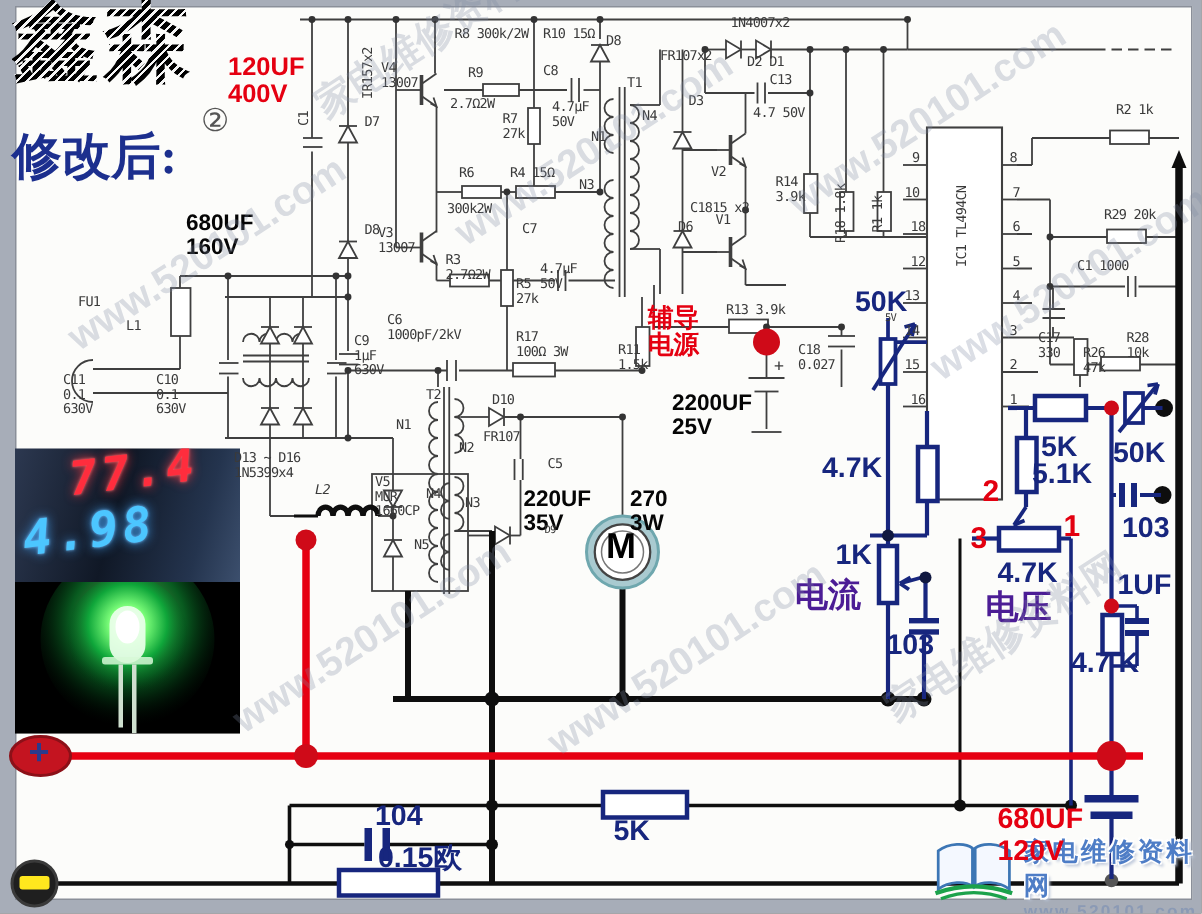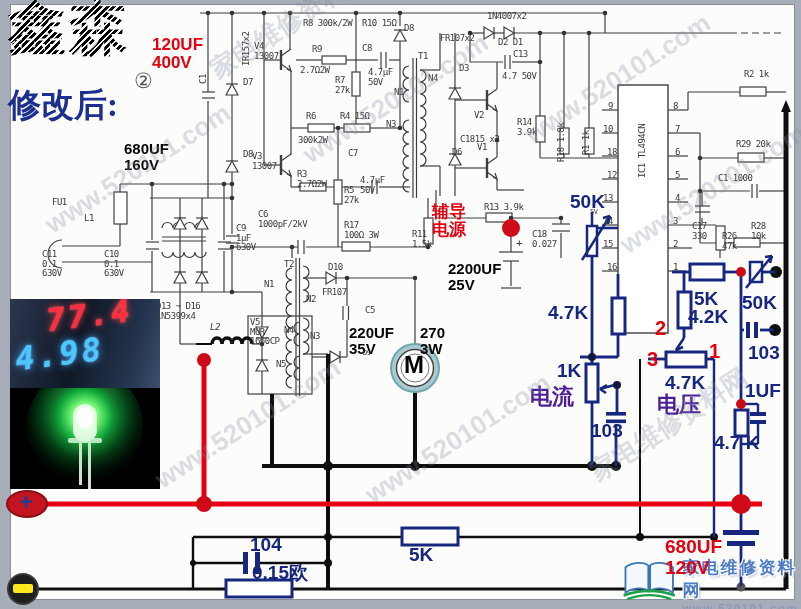--- a/index.html
+++ b/index.html
@@ -504,21 +504,21 @@
 35V</span>
       <span class="lbl bb" style="left: 420px; top: 325px;">270
 3W</span>
       <span class="lbl bbcn" style="left: 530px; top: 385px;">电流</span>
       <span class="lbl bbcn" style="left: 657px; top: 393px;">电压</span>
       <span class="lbl bl" style="left: 570px; top: 192px;">50K</span>
       <span class="lbl bl" style="left: 548px; top: 303px;">4.7K</span>
       <span class="lbl bl" style="left: 557px; top: 361px;">1K</span>
       <span class="lbl bl" style="left: 591px; top: 421px;">103</span>
       <span class="lbl bl" style="left: 694px; top: 289px;">5K</span>
-      <span class="lbl bl" style="left: 688px; top: 307px;">4.2K</span>
+      <span class="lbl bl" style="left: 688px; top: 307px;">5.1K</span>
       <span class="lbl bl" style="left: 742px; top: 293px;">50K</span>
       <span class="lbl bl" style="left: 748px; top: 343px;">103</span>
       <span class="lbl bl" style="left: 665px; top: 373px;">4.7K</span>
       <span class="lbl bl" style="left: 745px; top: 381px;">1UF</span>
       <span class="lbl bl" style="left: 714px; top: 433px;">4.7 K</span>
       <span class="lbl bl" style="left: 250px; top: 535px;">104</span>
       <span class="lbl bl" style="left: 252px; top: 563px; text-align: center;">0.15欧</span>
       <span class="lbl bl" style="left: 409px; top: 545px;">5K</span>
       <span class="lbl rd" style="left: 665px; top: 537px; font-size: 19px;">680UF
 120V</span>

